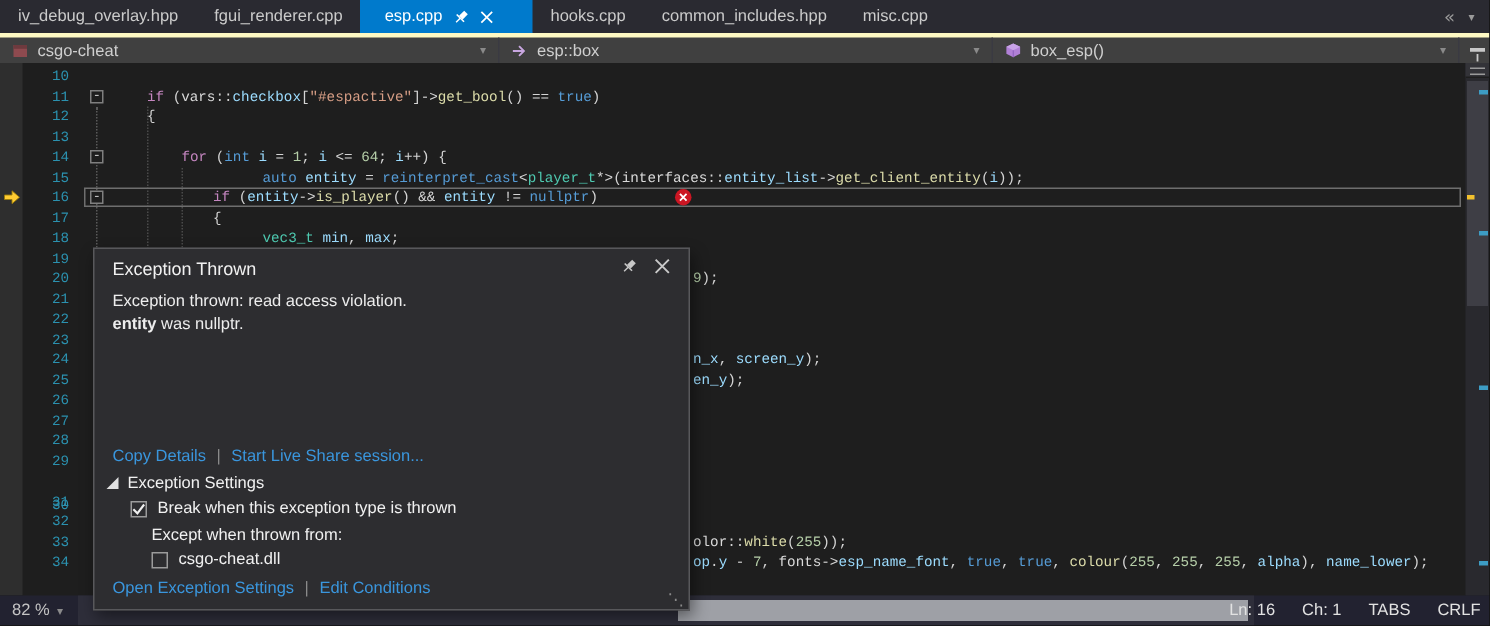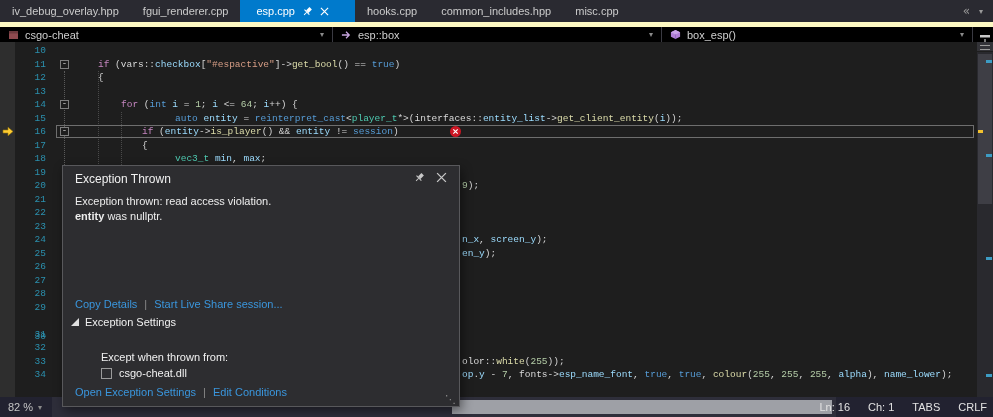--- a/index.html
+++ b/index.html
@@ -8,21 +8,21 @@
 
   
   .tabbar{position:absolute;top:0;left:0;width:100%;height:22px;background:#2A2A31;display:flex;align-items:stretch;}
   .tab{display:flex;align-items:center;padding:0 12px;font-size:11px;color:#CBCBCB;white-space:nowrap;cursor:default;}
   .tab.active{background:#007ACC;color:#FFFFFF;padding:0 26px 0 16px;gap:7px;}
   .tab .tab-pin,.tab .tab-close{display:flex;align-items:center;color:#FFFFFF;}
   .tabbar-right{margin-left:auto;display:flex;align-items:center;gap:9px;padding-right:10px;color:#9A9A9A;}
   .ovf{font-size:12px;} .menu-caret{font-size:8px;}
 
   
-  .navbar{position:absolute;top:22px;left:0;width:100%;height:20px;background:#000000;border-top:5px solid #fef9c3;box-sizing:border-box;}
+  .navbar{position:absolute;top:22px;left:0;width:100%;height:20px;background:#404040;border-top:3px solid #fef9c3;box-sizing:border-box;}
   .combo{position:absolute;top:0;height:100%;display:flex;align-items:center;gap:6px;padding:0 8px;
          color:#CFCFCF;font-size:11px;border-right:1px solid #3A3A42;box-sizing:border-box;cursor:default;}
   .combo1{left:0;width:333px;} .combo2{left:333px;width:329px;} .combo3{left:662px;width:311px;}
   .combo .chev{margin-left:auto;color:#8A8A8A;font-size:8px;}
   .nav-ico{display:flex;align-items:center;}
   .nav-splitter{position:absolute;right:2px;top:4px;}
 
   
   .editor{position:absolute;top:42px;left:0;width:977px;height:355px;background:#1E1E1E;overflow:hidden;}
   .ind-margin{position:absolute;left:0;top:0;width:15px;height:100%;background:#2E2E2E;}
@@ -201,21 +201,21 @@
         <span class="codeline" style="left: 121px;"><span class="c-c">for</span><span class="c-p"> (</span><span class="c-k">int</span><span class="c-p"> </span><span class="c-v">i</span><span class="c-p"> = </span><span class="c-n">1</span><span class="c-p">; </span><span class="c-v">i</span><span class="c-p"> &lt;= </span><span class="c-n">64</span><span class="c-p">; </span><span class="c-v">i</span><span class="c-p">++) {</span></span>
       </div>
       <div class="row" style="top: 69.5px;">
         <span class="ln">15</span>
         <span class="codeline" style="left: 175px;"><span class="c-k">auto</span><span class="c-p"> </span><span class="c-v">entity</span><span class="c-p"> = </span><span class="c-k">reinterpret_cast</span><span class="c-p">&lt;</span><span class="c-t">player_t</span><span class="c-p">*&gt;(</span><span class="c-w">interfaces</span><span class="c-p">::</span><span class="c-v">entity_list</span><span class="c-p">-&gt;</span><span class="c-f">get_client_entity</span><span class="c-p">(</span><span class="c-v">i</span><span class="c-p">));</span></span>
       </div>
       <div class="row" style="top: 83px;">
         <span class="curbox"></span>
         <span class="ln">16</span>
         <span class="foldbox">-</span>
-        <span class="codeline" style="left: 142px;"><span class="c-c">if</span><span class="c-p"> (</span><span class="c-v">entity</span><span class="c-p">-&gt;</span><span class="c-f">is_player</span><span class="c-p">()</span><span class="c-p"> &amp;&amp; </span><span class="c-v">entity</span><span class="c-p"> != </span><span class="c-k">session</span><span class="c-p">)</span></span>
+        <span class="codeline" style="left: 142px;"><span class="c-c">if</span><span class="c-p"> (</span><span class="c-v">entity</span><span class="c-p">-&gt;</span><span class="c-f">is_player</span><span class="c-p">()</span><span class="c-p"> &amp;&amp; </span><span class="c-v">entity</span><span class="c-p"> != </span><span class="c-k">nullptr</span><span class="c-p">)</span></span>
         <span class="dbg-arrow"><svg width="12" height="11" viewBox="0 0 12 11">
             <path d="M1 4 H6 V1.2 L11 5.5 L6 9.8 V7 H1 Z" fill="#FFCC32" stroke="#9A7B0A" stroke-width="0.6"></path>
           </svg></span>
         <span class="exc-icon">
           <svg width="7" height="7" viewBox="0 0 8 8">
             <path d="M1.5 1.5 L6.5 6.5 M6.5 1.5 L1.5 6.5" stroke="#fff" stroke-width="1.4"></path>
           </svg>
         </span>
       </div>
       <div class="row" style="top: 96.5px;">
@@ -327,20 +327,28 @@
     <div class="dlg-msg2"><b>entity</b><span> was nullptr.</span></div>
     <div class="dlg-links1">
       <a class="link">Copy Details</a>
       <span class="sep">|</span>
       <a class="link">Start Live Share session...</a>
     </div>
     <div class="dlg-exp">
       <span class="exp-tri"></span>
       <span>Exception Settings</span>
     </div>
+    <div class="cbrow dlg-cb1">
+      <span class="cb">
+        <svg width="9" height="9" viewBox="0 0 10 10">
+            <path d="M1 5 L4 8 L9 1.5" stroke="#F0F0F0" stroke-width="1.6" fill="none"></path>
+          </svg>
+      </span>
+      <span>Break when this exception type is thrown</span>
+    </div>
     <div class="dlg-except">Except when thrown from:</div>
     <div class="cbrow dlg-cb2">
       <span class="cb"></span>
       <span>csgo-cheat.dll</span>
     </div>
     <div class="dlg-links2">
       <a class="link">Open Exception Settings</a>
       <span class="sep">|</span>
       <a class="link">Edit Conditions</a>
     </div>

